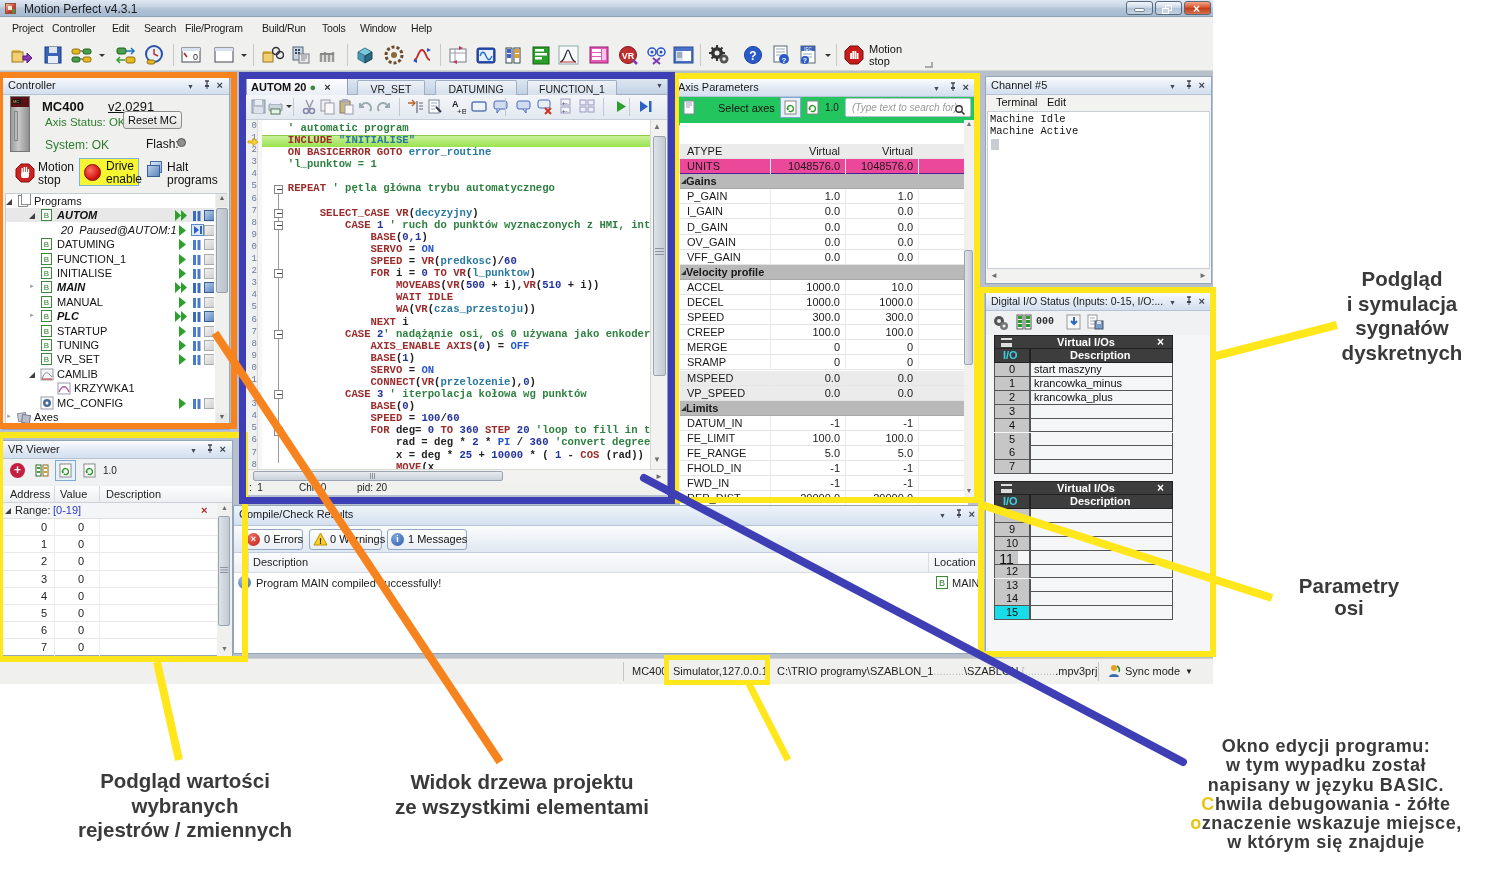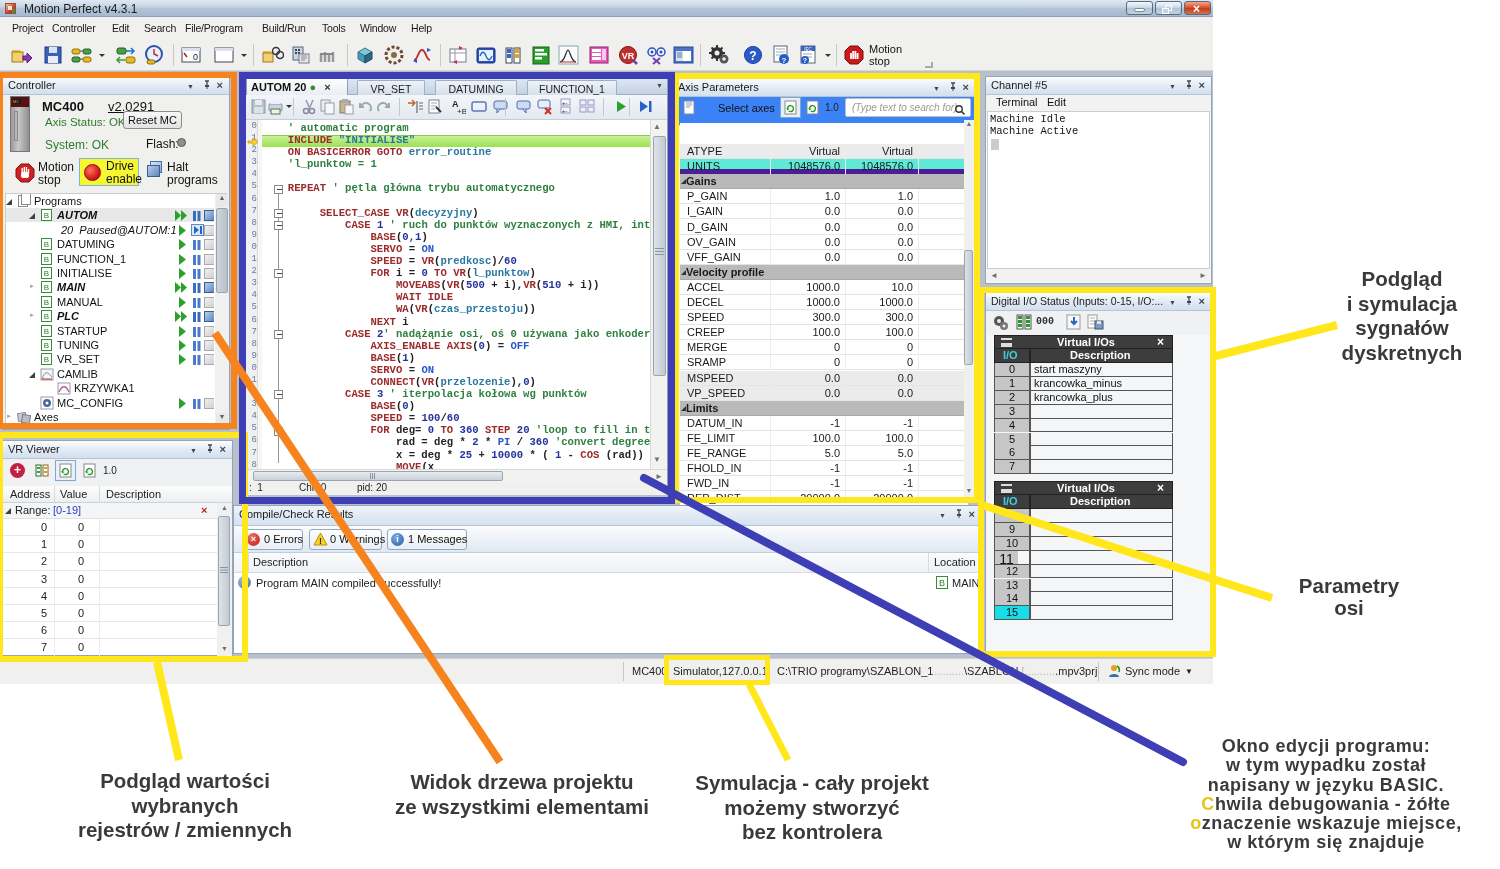--- a/index.html
+++ b/index.html
@@ -759,21 +759,21 @@
         <span class="abs" style="left:112px;">pid:&nbsp;20</span>
     </div>
   </div>
 
   <div class="panel" style="left:678px;top:78px;width:298px;height:422px;">
     <div class="phead" style="text-indent:-6px;">Axis Parameters<span class="phicons" style="text-indent:0;"><span style="font-size:7px;">▼</span>&nbsp;<svg width="8" height="10" style="vertical-align:-1px;">
             <path d="M2 1 h4 M4 1 v5" stroke="#445" stroke-width="1.3" fill="none"></path>
             <path d="M2 6 h4" stroke="#445" stroke-width="2"></path>
             <path d="M4 6 v3" stroke="#445" stroke-width="1"></path>
           </svg>&nbsp;<span style="font-weight:bold;font-size:11px;">×</span></span></div>
-    <div class="abs" style="left:0;top:18px;right:0;height:29px;background:#3b82f6;border-bottom:1px solid #d5dae0;">
+    <div class="abs" style="left:0;top:18px;right:0;height:29px;background:#22c55e;border-bottom:1px solid #d5dae0;">
       <div class="abs" style="left:3px;top:3px;width:15px;height:15px;"><svg width="15" height="15">
             <rect x="2" y="1" width="10" height="13" fill="#fff" stroke="#889"></rect>
             <path d="M4 3h6M4 5h6M4 7h4" stroke="#99a" stroke-width="1"></path>
           </svg></div>
       <div class="abs" style="left:21px;top:1px;width:79px;height:20px;font-size:11px;color:#111;">
         <span class="abs" style="left:18px;top:4px;font-size:11px;">Select axes</span>
       </div>
       <div class="abs" style="left:101px;top:0px;width:21px;height:21px;border:1px solid #7fa8d0;background:#e6eff8;"></div>
       <div class="abs" style="left:104px;top:3px;width:15px;height:15px;"><svg width="15" height="15">
             <rect x="2" y="1" width="11" height="13" fill="#fff" stroke="#888"></rect>
@@ -796,21 +796,21 @@
     </div>
     <div id="axtable" class="abs" style="left:1px;top:44px;width:288px;bottom:1px;background:#fff;font-size:11px;color:#1a1a1a;">
         <div class="abs" style="left:0;top:21px;width:288px;height:15.1px;background:#ebebeb;border-bottom:1px solid #e4e4e4;color:#1a1a1a;">
           <span class="abs" style="left:7px;top:1px;">ATYPE</span>
           <span class="abs" style="left:0px;top:1px;width:160px;text-align:right;">Virtual</span>
           <span class="abs" style="left:75px;top:1px;width:158px;text-align:right;">Virtual</span>
           <span class="abs" style="left:90px;top:0;width:1px;height:15.1px;background:#ececec;"></span>
           <span class="abs" style="left:165px;top:0;width:1px;height:15.1px;background:#ececec;"></span>
           <span class="abs" style="left:238px;top:0;width:1px;height:15.1px;background:#ececec;"></span>
         </div>
-        <div class="abs" style="left:0;top:36.1px;width:288px;height:15.1px;background:#5eead4;border-bottom:5px solid #4c1d95;color:#1a1a1a;">
+        <div class="abs" style="left:0;top:36.1px;width:288px;height:15.1px;background:#ec4899;border-bottom:1px solid #4c1d95;color:#1a1a1a;">
           <span class="abs" style="left:7px;top:1px;">UNITS</span>
           <span class="abs" style="left:0px;top:1px;width:160px;text-align:right;">1048576.0</span>
           <span class="abs" style="left:75px;top:1px;width:158px;text-align:right;">1048576.0</span>
           <span class="abs" style="left:90px;top:0;width:1px;height:15.1px;background:#ececec;"></span>
           <span class="abs" style="left:165px;top:0;width:1px;height:15.1px;background:#ececec;"></span>
           <span class="abs" style="left:238px;top:0;width:1px;height:15.1px;background:#ececec;"></span>
         </div>
         <div class="abs" style="left:0;top:51.2px;width:288px;height:15.1px;background:#b9b9b9;border-bottom:1px solid #a8a8a8;">
           <span class="abs" style="left:6px;top:1px;font-weight:bold;color:#1a1a1a;">Gains</span>
           <span class="abs" style="left:1px;top:5px;width:0;height:0;border-bottom:5px solid #333;border-left:5px solid transparent;"></span>
@@ -1214,17 +1214,16 @@
     <line x1="215" y1="333" x2="500" y2="762" stroke="#f6831e" stroke-width="8"></line>
     <line x1="157" y1="662" x2="179" y2="760" stroke="#ffe71c" stroke-width="8"></line>
     <line x1="749" y1="684" x2="788" y2="760" stroke="#ffe71c" stroke-width="7"></line>
     <line x1="644" y1="478" x2="1183" y2="762" stroke="#3e3eb5" stroke-width="8" stroke-linecap="round"></line>
     <line x1="1212" y1="357" x2="1337" y2="325" stroke="#ffe71c" stroke-width="8"></line>
     <line x1="982" y1="505" x2="1272" y2="598" stroke="#ffe71c" stroke-width="8"></line>
   </svg>
 
   <div class="lbl" style="left:35px;top:769px;width:300px;font-size:20.5px;line-height:24.5px;">Podgląd wartości<br>wybranych<br>rejestrów / zmiennych</div>
   <div class="lbl" style="left:372px;top:770px;width:300px;font-size:20.5px;line-height:24.5px;">Widok drzewa projektu<br>ze wszystkimi elementami</div>
-  <div class="lbl" style="left:662px;top:771px;width:300px;font-size:20.5px;line-height:24.5px;">Symulacja - cały projekt<br>możemy stworzyć<br>bez kontrolera</div>
   <div class="lbl" style="left:1252px;top:267px;width:300px;font-size:20.5px;line-height:24.5px;">Podgląd<br>i symulacja<br>sygnałów<br>dyskretnych</div>
   <div class="lbl" style="left:1176px;top:737px;width:300px;font-size:18px;line-height:19.3px;letter-spacing:0.55px;">Okno edycji programu:<br>w tym wypadku został<br>napisany w języku BASIC.<br><span style="color:#e8c414;">C</span>hwila debugowania - żółte<br><span style="color:#e8c414;">o</span>znaczenie wskazuje miejsce,<br>w którym się znajduje</div>
   <div class="lbl" style="left:1199px;top:575px;width:300px;font-size:20.5px;line-height:22px;">Parametry<br>osi</div>
 </div>
 
 </body></html>

